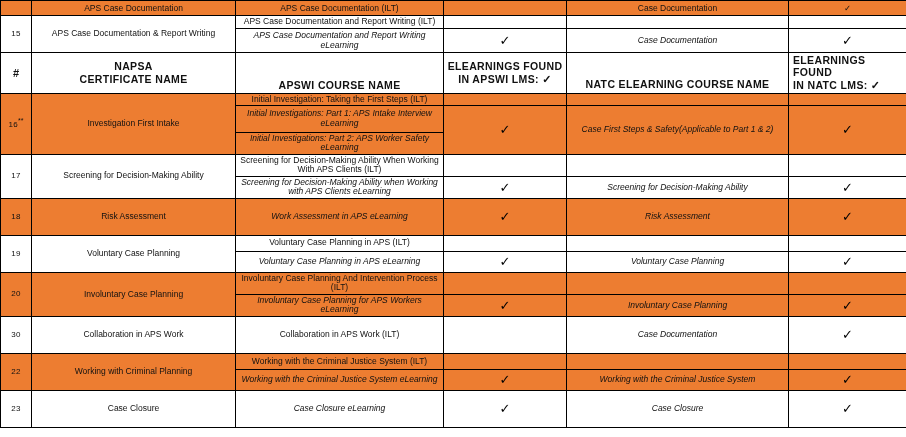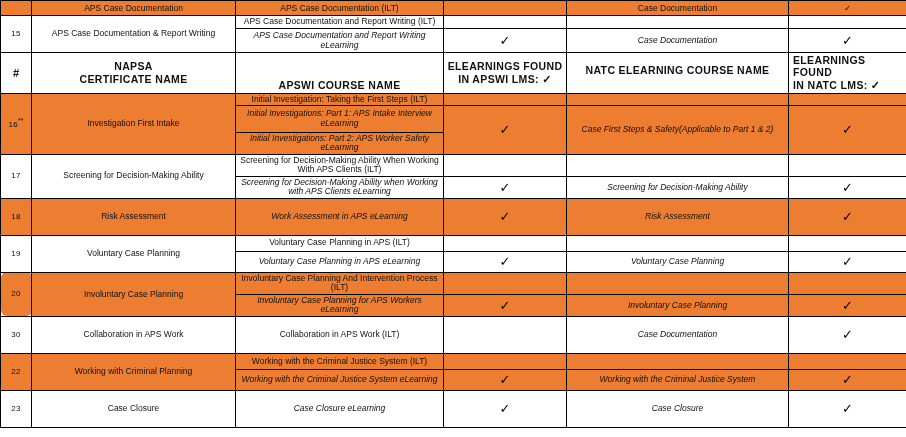--- a/index.html
+++ b/index.html
@@ -156,21 +156,21 @@
           <td class="fill-white"><span class="t-ital">APS Case Documentation and Report Writing eLearning</span></td>
           <td class="fill-white"><span class="ck">✓</span></td>
           <td class="fill-white"><span class="t-ital">Case Documentation</span></td>
           <td class="fill-white"><span class="ck">✓</span></td>
         </tr>
         <tr class="hdr-row">
           <td class="fill-white" style="height:34px;"><span class="t-hdr-hash">#</span></td>
           <td class="fill-white"><span class="t-hdr">NAPSA<br>CERTIFICATE NAME</span></td>
           <td class="fill-white" style="vertical-align:bottom;padding-bottom:1px;"><span class="t-hdr">APSWI COURSE NAME</span></td>
           <td class="fill-white"><span class="t-hdr">ELEARNINGS FOUND<br>IN APSWI LMS: <span class="hdr-ck">✓</span></span></td>
-          <td class="fill-white" style="vertical-align:bottom;padding-bottom:16px;"><span class="t-hdr">NATC ELEARNING COURSE NAME</span></td>
+          <td class="fill-white" style="vertical-align:bottom;padding-bottom:2px;"><span class="t-hdr">NATC ELEARNING COURSE NAME</span></td>
           <td class="fill-white">
             <span class="t-hdr" style="display:block;text-align:left;padding-left:2px;">ELEARNINGS FOUND<br>IN NATC LMS: <span class="hdr-ck">✓</span></span>
           </td>
         </tr>
         <tr>
           <td class="fill-orange" rowspan="3" style="height:58px;"><span class="t-num">16<sup>**</sup></span></td>
           <td class="fill-orange" rowspan="3"><span class="t-plain">Investigation First Intake</span></td>
           <td class="fill-orange"><span class="t-plain">Initial Investigation: Taking the First Steps (ILT)</span></td>
           <td class="fill-orange">&nbsp;</td>
           <td class="fill-orange">&nbsp;</td>
@@ -215,21 +215,21 @@
           <td class="fill-white">&nbsp;</td>
           <td class="fill-white">&nbsp;</td>
         </tr>
         <tr>
           <td class="fill-white"><span class="t-ital">Voluntary Case Planning in APS eLearning</span></td>
           <td class="fill-white"><span class="ck">✓</span></td>
           <td class="fill-white"><span class="t-ital">Voluntary Case Planning</span></td>
           <td class="fill-white"><span class="ck">✓</span></td>
         </tr>
         <tr>
-          <td class="fill-orange" rowspan="2" style="height:34px;border-radius:6px;"><span class="t-num">20</span></td>
+          <td class="fill-orange" rowspan="2" style="height:34px;"><span class="t-num">20</span></td>
           <td class="fill-orange" rowspan="2"><span class="t-plain">Involuntary Case Planning</span></td>
           <td class="fill-orange"><span class="t-plain">Involuntary Case Planning And Intervention Process (ILT)</span></td>
           <td class="fill-orange">&nbsp;</td>
           <td class="fill-orange">&nbsp;</td>
           <td class="fill-orange">&nbsp;</td>
         </tr>
         <tr>
           <td class="fill-orange"><span class="t-ital">Involuntary Case Planning for APS Workers eLearning</span></td>
           <td class="fill-orange"><span class="ck">✓</span></td>
           <td class="fill-orange"><span class="t-ital">Involuntary Case Planning</span></td>

